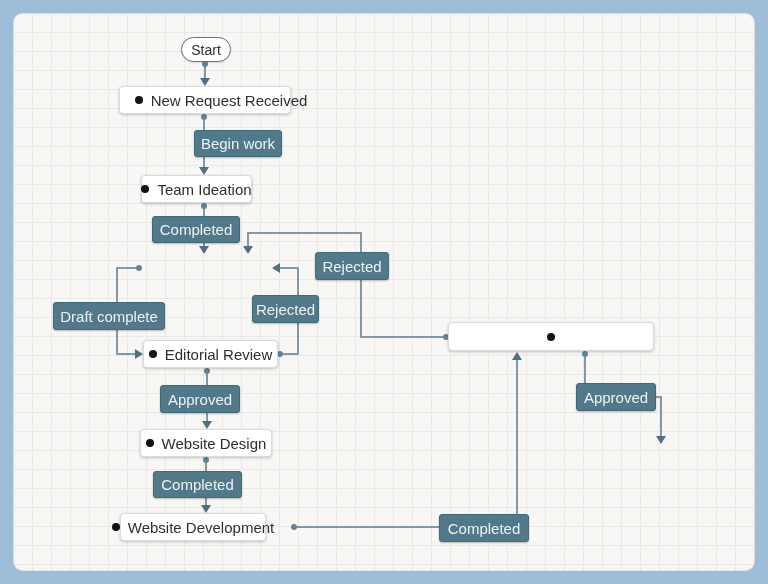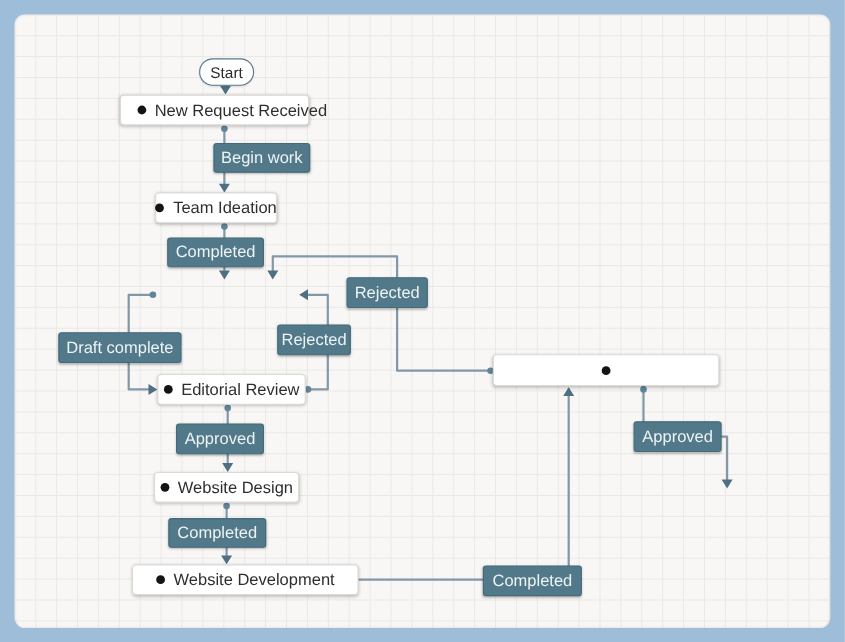--- a/index.html
+++ b/index.html
@@ -144,46 +144,46 @@
     <div class="edge-label" style="left:139px; top:117px; width:88px; height:27px;margin-left:42px;">Begin work</div>
     <div class="edge-label" style="left:139px; top:203px; width:88px; height:27px;">Completed</div>
     <div class="edge-label" style="left:40px; top:289px; width:112px; height:28px;">Draft complete</div>
     <div class="edge-label" style="left:239px; top:282px; width:67px; height:28px;">Rejected</div>
     <div class="edge-label" style="left:302px; top:239px; width:74px; height:28px;">Rejected</div>
     <div class="edge-label" style="left:147px; top:372px; width:80px; height:28px;">Approved</div>
     <div class="edge-label" style="left:140px; top:458px; width:89px; height:27px;">Completed</div>
     <div class="edge-label" style="left:426px; top:501px; width:90px; height:28px;">Completed</div>
     <div class="edge-label" style="left:563px; top:370px; width:80px; height:28px;">Approved</div>
 
-    <div class="start-pill" style="left:168px; top:24px; width:50px; height:25px;margin-top:16px;">
+    <div class="start-pill" style="left:168px; top:24px; width:50px; height:25px;">
       <span>Start</span>
     </div>
 
-    <div class="node" style="left:96px; top:73px; width:172px; height:28px;padding-left:32px;">
+    <div class="node" style="left:106px; top:73px; width:172px; height:28px;padding-left:32px;">
       <span class="bullet"></span>
       <span>New Request Received</span>
     </div>
 
     <div class="node" style="left:128px; top:162px; width:111px; height:28px;">
       <span class="bullet"></span>
       <span>Team Ideation</span>
     </div>
 
 
     <div class="node" style="left:130px; top:327px; width:135px; height:28px;">
       <span class="bullet"></span>
       <span>Editorial Review</span>
     </div>
 
     <div class="node" style="left:127px; top:416px; width:132px; height:28px;">
       <span class="bullet"></span>
       <span>Website Design</span>
     </div>
 
-    <div class="node" style="left:107px; top:500px; width:206px; height:28px;">
+    <div class="node" style="left:107px; top:500px; width:146px; height:28px;">
       <span class="bullet"></span>
       <span>Website Development</span>
     </div>
 
     <div class="node" style="left:435px; top:309px; width:206px; height:29px;">
       <span class="bullet"></span>
     </div>
 
 
   </div>

